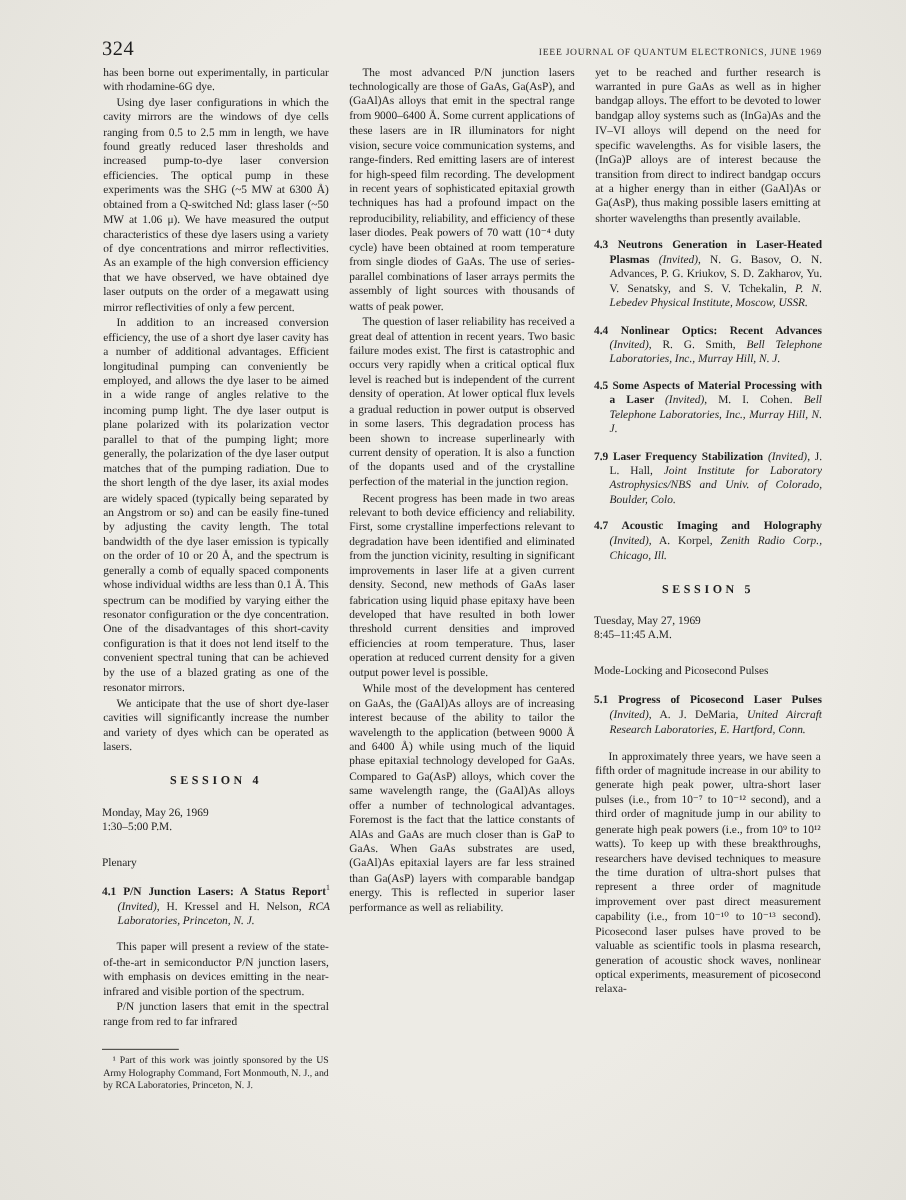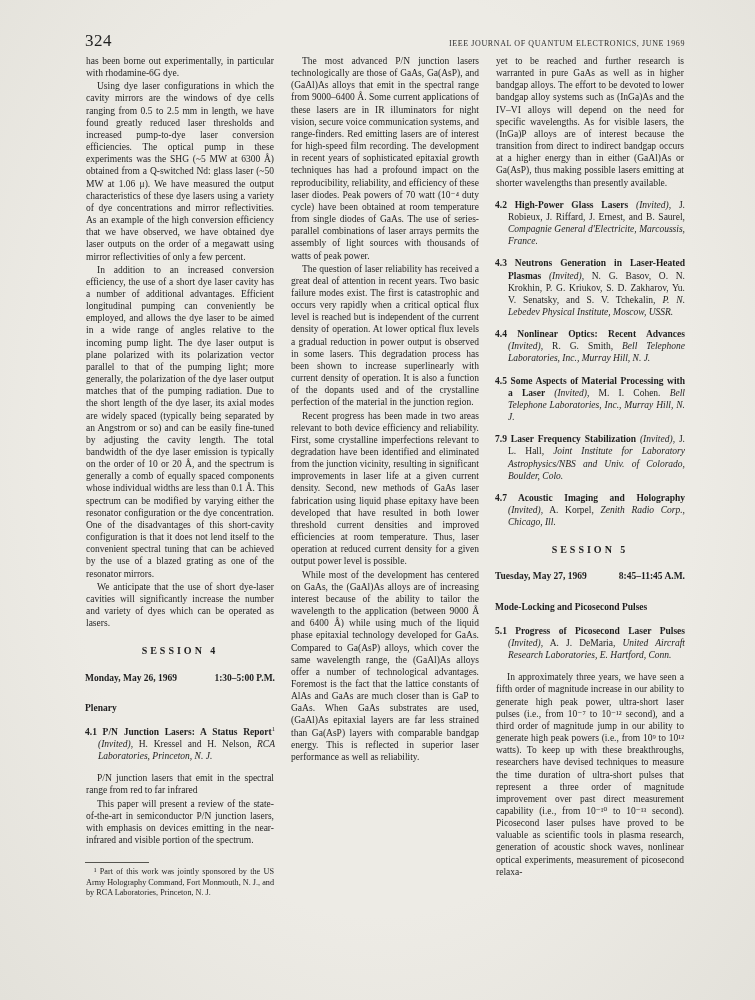--- a/index.html
+++ b/index.html
@@ -17,22 +17,22 @@
   .page-num{font-size:17px;letter-spacing:.5px;}
   .journal-title{font-size:8px;letter-spacing:.6px;color:#2c2c2c;}
   .columns{
     position:absolute;top:54px;left:85px;width:600px;height:936px;
     display:flex;gap:15px;overflow:hidden;
   }
   .col{width:190px;font-size:9.5px;line-height:12.15px;text-align:justify;}
   .para{text-indent:11px;margin:1px;}
   .flush{text-indent:0;}
   .session-title{text-align:center;font-weight:bold;font-size:10px;letter-spacing:3px;margin:16px 0 14px;text-indent:0;}
-  .session-info{display:flex;justify-content:space-between;font-weight:bold;margin:0 0 18px;text-indent:0;}
-  .subhead{font-weight:bold;margin:0 0 12px;text-indent:0;text-align:left;}
+  .session-info{display:flex;justify-content:space-between;font-weight:normal;margin:0 0 18px;text-indent:0;flex-direction:column;}
+  .subhead{font-weight:normal;margin:0 0 12px;text-indent:0;text-align:left;}
   .item{padding-left:13px;text-indent:-13px;margin:10px 0;}
   .s-b{font-weight:bold;}
   .s-i{font-style:italic;}
   .s-sup{vertical-align:super;font-size:6.5px;line-height:0;}
   .fnsep{width:64px;border-top:1px solid #55544f;margin:16px 0 4px;}
   .footnote{font-size:8.2px;line-height:10.3px;text-indent:8px;}
 </style>
 </head>
 <body>
 
@@ -47,35 +47,34 @@
         <div class="para">Using dye laser configurations in which the cavity mirrors are the windows of dye cells ranging from 0.5 to 2.5 mm in length, we have found greatly reduced laser thresholds and increased pump-to-dye laser conversion efficiencies. The optical pump in these experiments was the SHG (~5 MW at 6300 Å) obtained from a Q-switched Nd: glass laser (~50 MW at 1.06 μ). We have measured the output characteristics of these dye lasers using a variety of dye concentrations and mirror reflectivities. As an example of the high conversion efficiency that we have observed, we have obtained dye laser outputs on the order of a megawatt using mirror reflectivities of only a few percent.</div>
         <div class="para">In addition to an increased conversion efficiency, the use of a short dye laser cavity has a number of additional advantages. Efficient longitudinal pumping can conveniently be employed, and allows the dye laser to be aimed in a wide range of angles relative to the incoming pump light. The dye laser output is plane polarized with its polarization vector parallel to that of the pumping light; more generally, the polarization of the dye laser output matches that of the pumping radiation. Due to the short length of the dye laser, its axial modes are widely spaced (typically being separated by an Angstrom or so) and can be easily fine-tuned by adjusting the cavity length. The total bandwidth of the dye laser emission is typically on the order of 10 or 20 Å, and the spectrum is generally a comb of equally spaced components whose individual widths are less than 0.1 Å. This spectrum can be modified by varying either the resonator configuration or the dye concentration. One of the disadvantages of this short-cavity configuration is that it does not lend itself to the convenient spectral tuning that can be achieved by the use of a blazed grating as one of the resonator mirrors.</div>
         <div class="para">We anticipate that the use of short dye-laser cavities will significantly increase the number and variety of dyes which can be operated as lasers.</div>
         <div class="para session-title">SESSION 4</div>
         <div class="session-info">
           <span>Monday, May 26, 1969</span>
           <span>1:30–5:00 P.M.</span>
         </div>
         <div class="para subhead">Plenary</div>
         <div class="item"><span class="s-b">4.1  P/N Junction Lasers: A Status Report</span><span class="s-sup">1</span><span> </span><span class="s-i">(Invited)</span><span>, H. Kressel and H. Nelson, </span><span class="s-i">RCA Laboratories, Princeton, N. J.</span></div>
+        <div class="para">This paper will present a review of the state-of-the-art in semiconductor P/N junction lasers, with emphasis on devices emitting in the near-infrared and visible portion of the spectrum.</div>
         <div class="para">P/N junction lasers that emit in the spectral range from red to far infrared</div>
-        <div class="para">This paper will present a review of the state-of-the-art in semiconductor P/N junction lasers, with emphasis on devices emitting in the near-infrared and visible portion of the spectrum.</div>
         <div class="fnsep"></div>
         <div class="para flush footnote">¹ Part of this work was jointly sponsored by the US Army Holography Command, Fort Monmouth, N. J., and by RCA Laboratories, Princeton, N. J.</div>
       </div>
     <div class="col">
         <div class="para">The most advanced P/N junction lasers technologically are those of GaAs, Ga(AsP), and (GaAl)As alloys that emit in the spectral range from 9000–6400 Å. Some current applications of these lasers are in IR illuminators for night vision, secure voice communication systems, and range-finders. Red emitting lasers are of interest for high-speed film recording. The development in recent years of sophisticated epitaxial growth techniques has had a profound impact on the reproducibility, reliability, and efficiency of these laser diodes. Peak powers of 70 watt (10⁻⁴ duty cycle) have been obtained at room temperature from single diodes of GaAs. The use of series-parallel combinations of laser arrays permits the assembly of light sources with thousands of watts of peak power.</div>
         <div class="para">The question of laser reliability has received a great deal of attention in recent years. Two basic failure modes exist. The first is catastrophic and occurs very rapidly when a critical optical flux level is reached but is independent of the current density of operation. At lower optical flux levels a gradual reduction in power output is observed in some lasers. This degradation process has been shown to increase superlinearly with current density of operation. It is also a function of the dopants used and of the crystalline perfection of the material in the junction region.</div>
         <div class="para">Recent progress has been made in two areas relevant to both device efficiency and reliability. First, some crystalline imperfections relevant to degradation have been identified and eliminated from the junction vicinity, resulting in significant improvements in laser life at a given current density. Second, new methods of GaAs laser fabrication using liquid phase epitaxy have been developed that have resulted in both lower threshold current densities and improved efficiencies at room temperature. Thus, laser operation at reduced current density for a given output power level is possible.</div>
         <div class="para">While most of the development has centered on GaAs, the (GaAl)As alloys are of increasing interest because of the ability to tailor the wavelength to the application (between 9000 Å and 6400 Å) while using much of the liquid phase epitaxial technology developed for GaAs. Compared to Ga(AsP) alloys, which cover the same wavelength range, the (GaAl)As alloys offer a number of technological advantages. Foremost is the fact that the lattice constants of AlAs and GaAs are much closer than is GaP to GaAs. When GaAs substrates are used, (GaAl)As epitaxial layers are far less strained than Ga(AsP) layers with comparable bandgap energy. This is reflected in superior laser performance as well as reliability.</div>
       </div>
     <div class="col">
         <div class="para flush">yet to be reached and further research is warranted in pure GaAs as well as in higher bandgap alloys. The effort to be devoted to lower bandgap alloy systems such as (InGa)As and the IV–VI alloys will depend on the need for specific wavelengths. As for visible lasers, the (InGa)P alloys are of interest because the transition from direct to indirect bandgap occurs at a higher energy than in either (GaAl)As or Ga(AsP), thus making possible lasers emitting at shorter wavelengths than presently available.</div>
-        <div class="item"><span class="s-b">4.2  High-Power Glass Lasers </span><span class="s-i">(Invited)</span><span>, J. Robieux, J. Riffard, J. Ernest, and B. Saurel, </span><span class="s-i">Compagnie General d'Electricite, Marcoussis, France.</span></div>
-        <div class="item"><span class="s-b">4.3  Neutrons Generation in Laser-Heated Plasmas </span><span class="s-i">(Invited)</span><span>, N. G. Basov, O. N. Krokhin, P. G. Kriukov, S. D. Zakharov, Yu. V. Senatsky, and S. V. Tchekalin, </span><span class="s-i">P. N. Lebedev Physical Institute, Moscow, USSR.</span></div>
+        <div class="item"><span class="s-b">4.3  Neutrons Generation in Laser-Heated Plasmas </span><span class="s-i">(Invited)</span><span>, N. G. Basov, O. N. Advances, P. G. Kriukov, S. D. Zakharov, Yu. V. Senatsky, and S. V. Tchekalin, </span><span class="s-i">P. N. Lebedev Physical Institute, Moscow, USSR.</span></div>
         <div class="item"><span class="s-b">4.4  Nonlinear Optics: Recent Advances </span><span class="s-i">(Invited)</span><span>, R. G. Smith, </span><span class="s-i">Bell Telephone Laboratories, Inc., Murray Hill, N. J.</span></div>
         <div class="item"><span class="s-b">4.5  Some Aspects of Material Processing with a Laser </span><span class="s-i">(Invited)</span><span>, M. I. Cohen. </span><span class="s-i">Bell Telephone Laboratories, Inc., Murray Hill, N. J.</span></div>
         <div class="item"><span class="s-b">7.9  Laser Frequency Stabilization </span><span class="s-i">(Invited)</span><span>, J. L. Hall, </span><span class="s-i">Joint Institute for Laboratory Astrophysics/NBS and Univ. of Colorado, Boulder, Colo.</span></div>
         <div class="item"><span class="s-b">4.7  Acoustic Imaging and Holography </span><span class="s-i">(Invited)</span><span>, A. Korpel, </span><span class="s-i">Zenith Radio Corp., Chicago, Ill.</span></div>
         <div class="para session-title">SESSION 5</div>
         <div class="session-info">
           <span>Tuesday, May 27, 1969</span>
           <span>8:45–11:45 A.M.</span>
         </div>
         <div class="para subhead">Mode-Locking and Picosecond Pulses</div>

